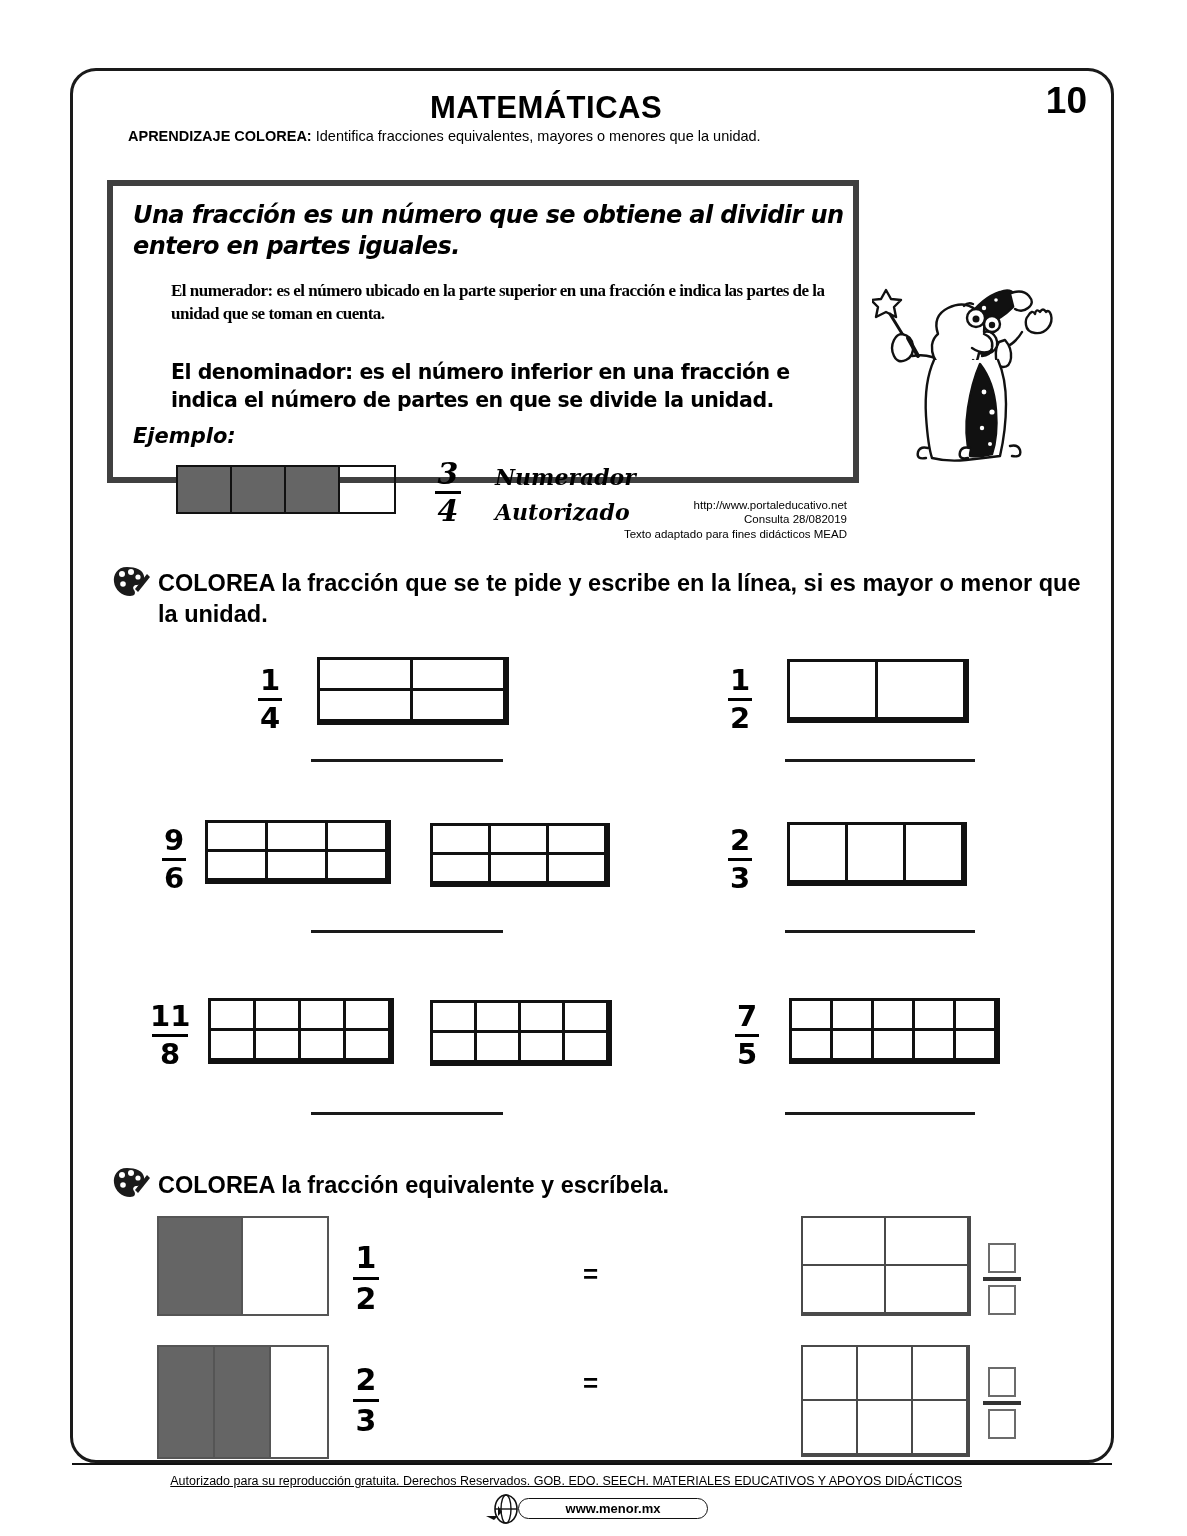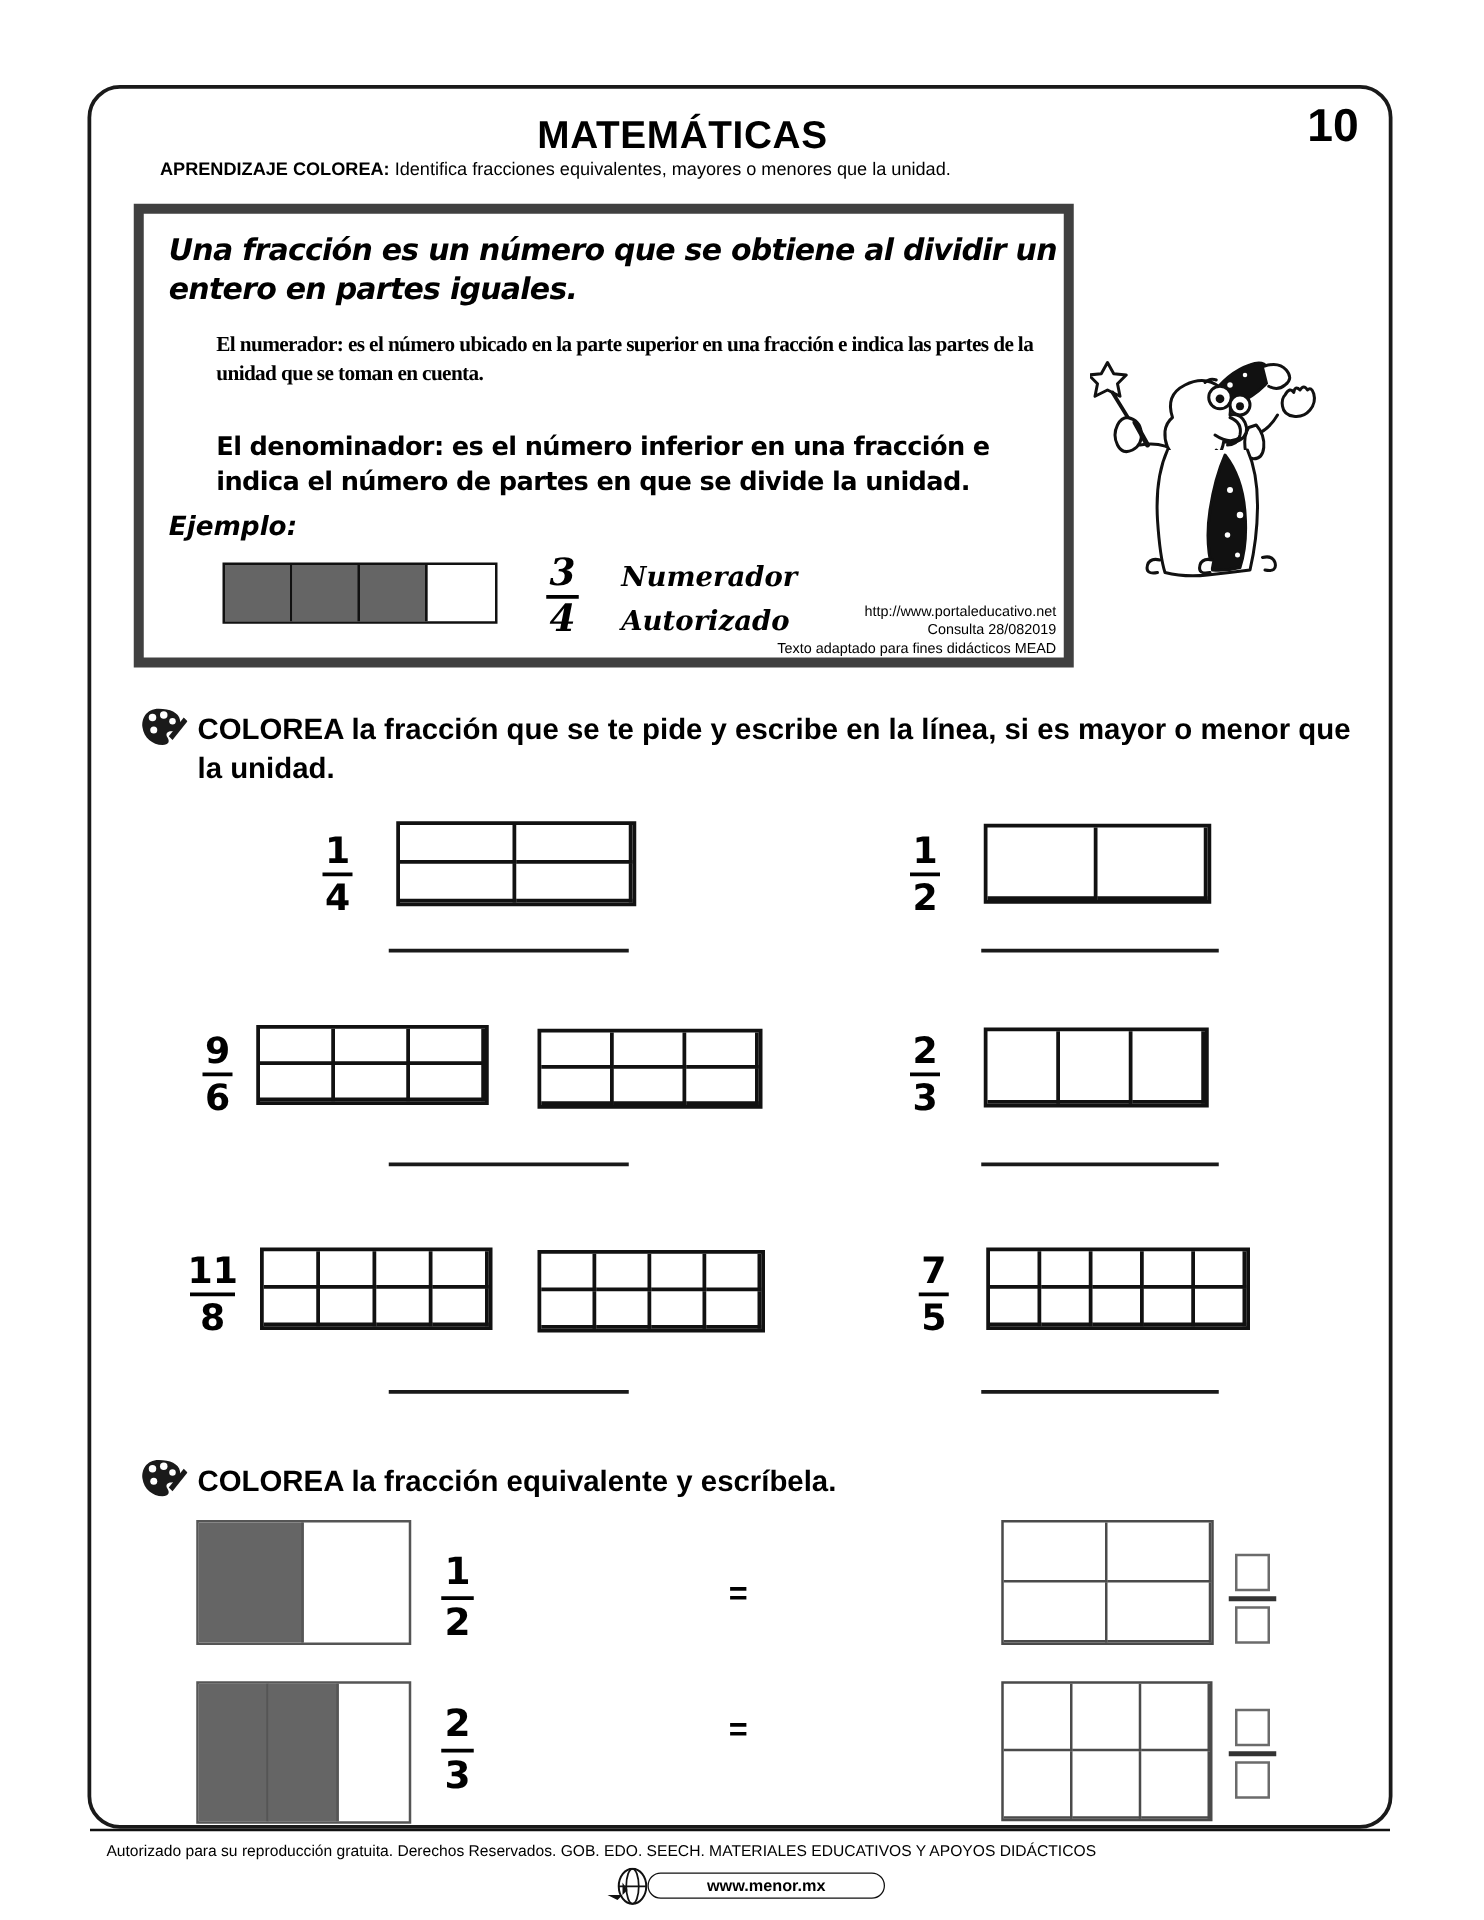--- a/index.html
+++ b/index.html
@@ -53,24 +53,24 @@
     width: 900px;
     font-size: 14.5px;
     line-height: 1.2;
   }
   .learning-goal .lg-label { font-weight: bold; }
 
   
   .theory-box {
     position: absolute;
     left: 107px;
-    top: 163px;
+    top: 180px;
     width: 752px;
-    height: 371px;
-    border: 8px solid #404040;
+    height: 303px;
+    border: 6px solid #404040;
     box-sizing: border-box;
     background: #fff;
   }
   .theory-inner { position: relative; width: 100%; height: 100%; }
   .t-def {
     position: absolute;
     left: 20px;
     top: 14px;
     width: 715px;
     font-size: 24px;
@@ -300,22 +300,23 @@
     top: 1463px;
     width: 1040px;
     height: 2px;
     background: #111;
   }
   .footer-text {
     position: absolute;
     left: 0;
     top: 1474px;
     width: 962px;
-    text-align: center;
+    text-align: right;
     font-size: 12.5px;
+    text-decoration: underline;
   }
   .footer-badge {
     position: absolute;
     left: 478px;
     top: 1494px;
     width: 240px;
     height: 30px;
   }
   .badge-pill {
     position: absolute;

